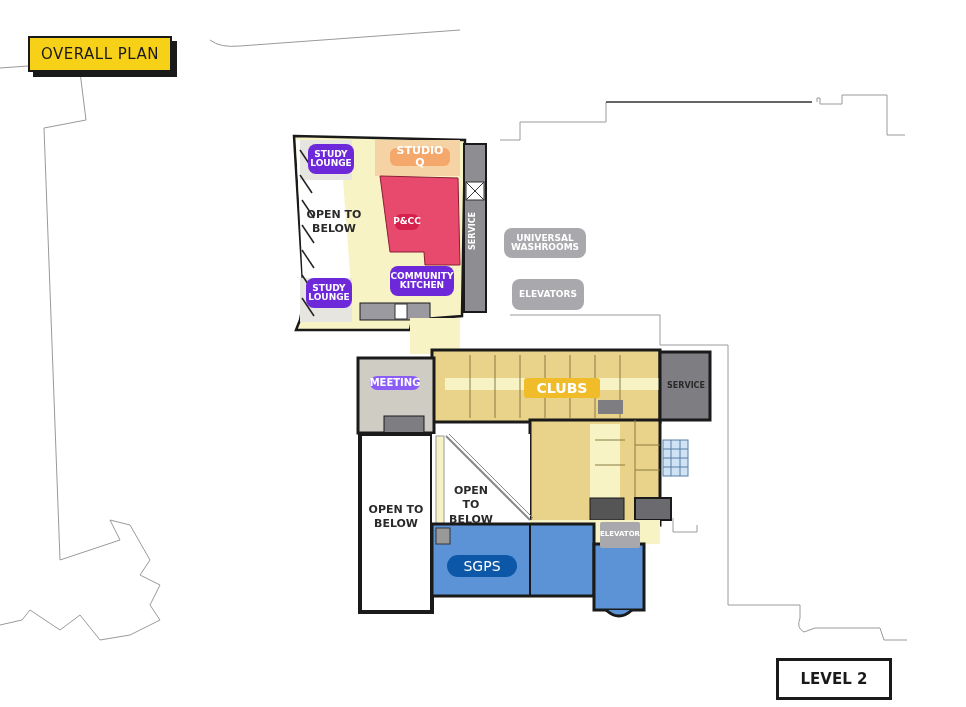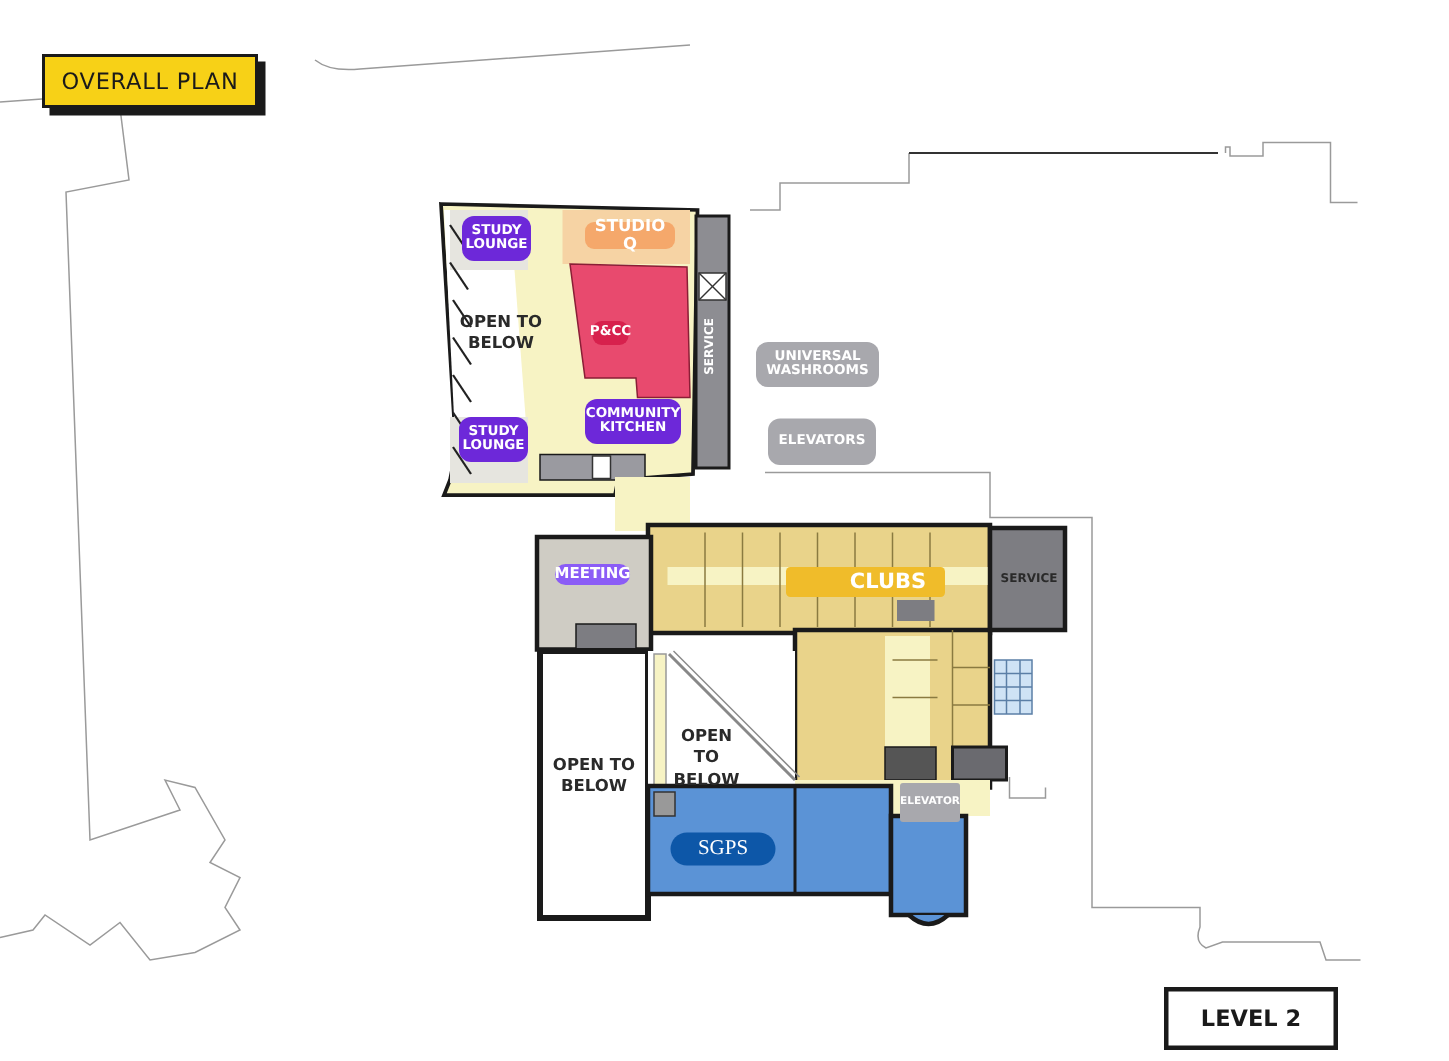--- a/index.html
+++ b/index.html
@@ -6,22 +6,22 @@
   body{width:966px;height:707px;position:relative;overflow:hidden;font-family:"DejaVu Sans",sans-serif;}
   .abs{position:absolute;}
   .title-tag{left:28px;top:36px;width:140px;height:32px;background:#f7d117;border:2px solid #1a1a1a;box-shadow:5px 5px 0 #1a1a1a;display:flex;align-items:center;justify-content:center;font-weight:normal;font-size:15px;color:#1a1a1a;letter-spacing:0.5px;}
   .level-tag{left:776px;top:658px;width:110px;height:36px;border:3px solid #1a1a1a;background:#fff;display:flex;align-items:center;justify-content:center;font-weight:bold;font-size:15px;color:#1a1a1a;}
   svg.plan{position:absolute;left:0;top:0;}
   .lbl{position:absolute;display:flex;align-items:center;justify-content:center;text-align:center;font-weight:bold;color:#fff;line-height:1.05;border-radius:8px;}
   .lbl-yellow{background:#6d28d9;font-size:9px;}
   .lbl-orange{background:#f5a86b;font-size:11px;border-radius:6px;}
   .lbl-pink{background:#d7214d;font-size:9px;border-radius:6px;}
   .lbl-gray{background:#a8a8ad;font-size:9px;}
-  .lbl-clubs{background:#f0bc2a;font-size:14px;border-radius:3px;padding-left:30px;}
-  .lbl-sgps{background:#0d57a8;font-size:14px;border-radius:12px;font-weight:normal;font-family:Liberation Serif, serif;}
+  .lbl-clubs{background:#f0bc2a;font-size:14px;border-radius:3px;}
+  .lbl-sgps{background:#0d57a8;font-size:14px;border-radius:12px;font-weight:normal;}
   .lbl-meeting{background:#8b5cf6;font-size:10px;color:#fff;border-radius:8px;}
   .txt-dark{position:absolute;font-weight:bold;font-size:11px;color:#2a2a2a;text-align:center;line-height:1.3;}
   .svc-v{position:absolute;writing-mode:vertical-rl;transform:rotate(180deg);font-size:8px;font-weight:bold;color:#fff;}
 </style>
 </head>
 <body>
 
 <svg class="plan" width="966" height="707" viewBox="0 0 966 707">
 
   <g fill="none" stroke="#9a9a9a" stroke-width="1">

